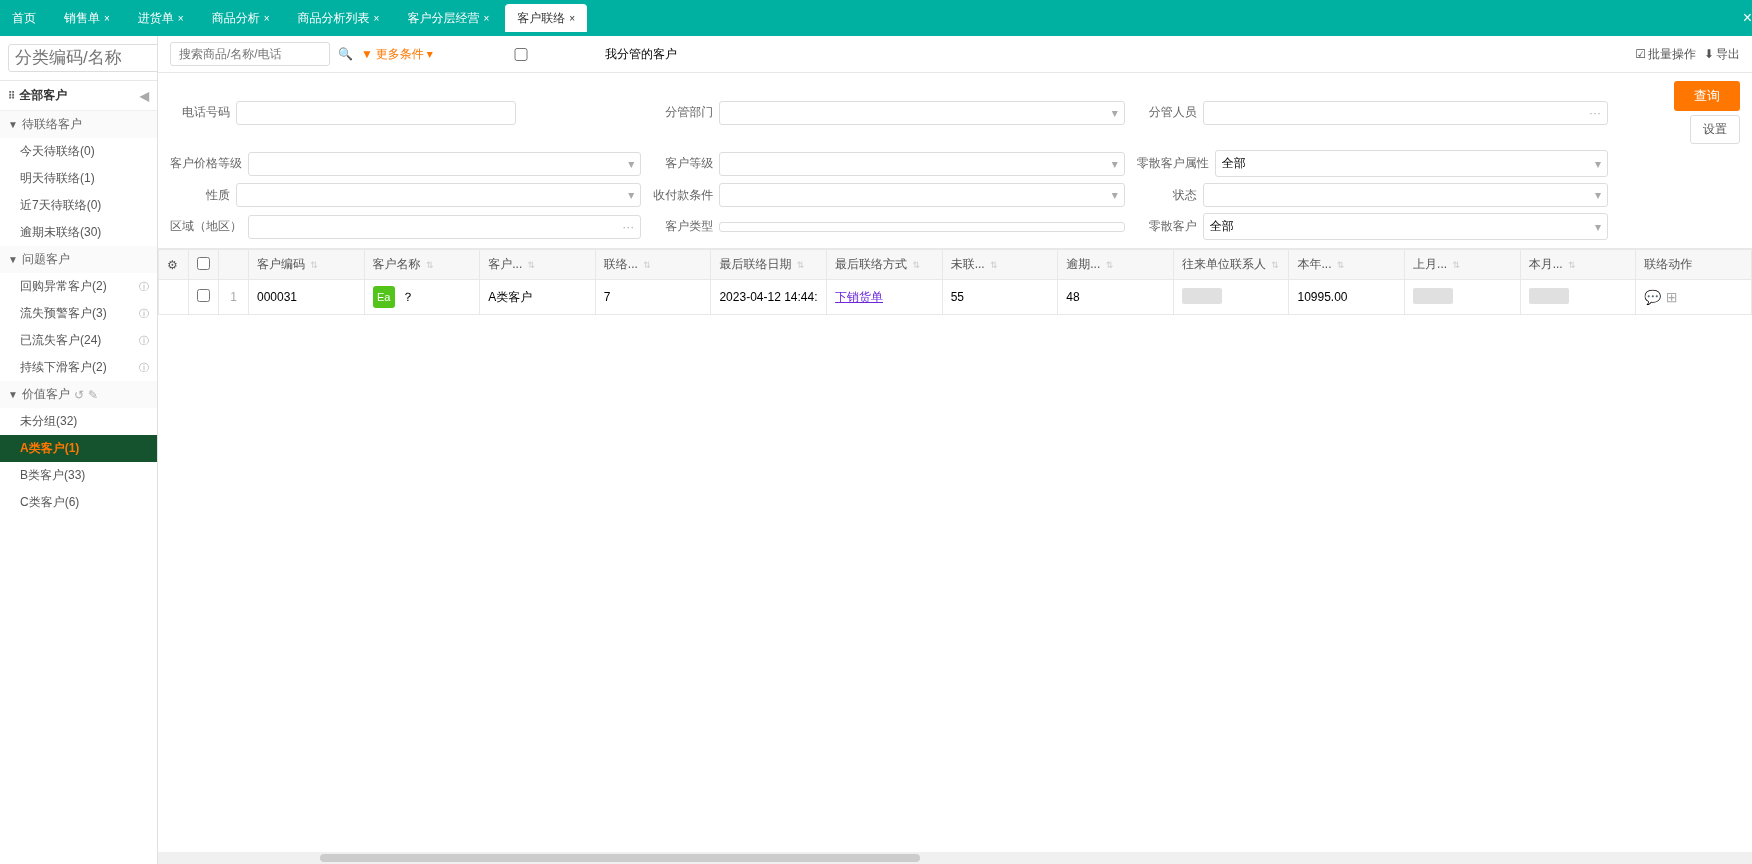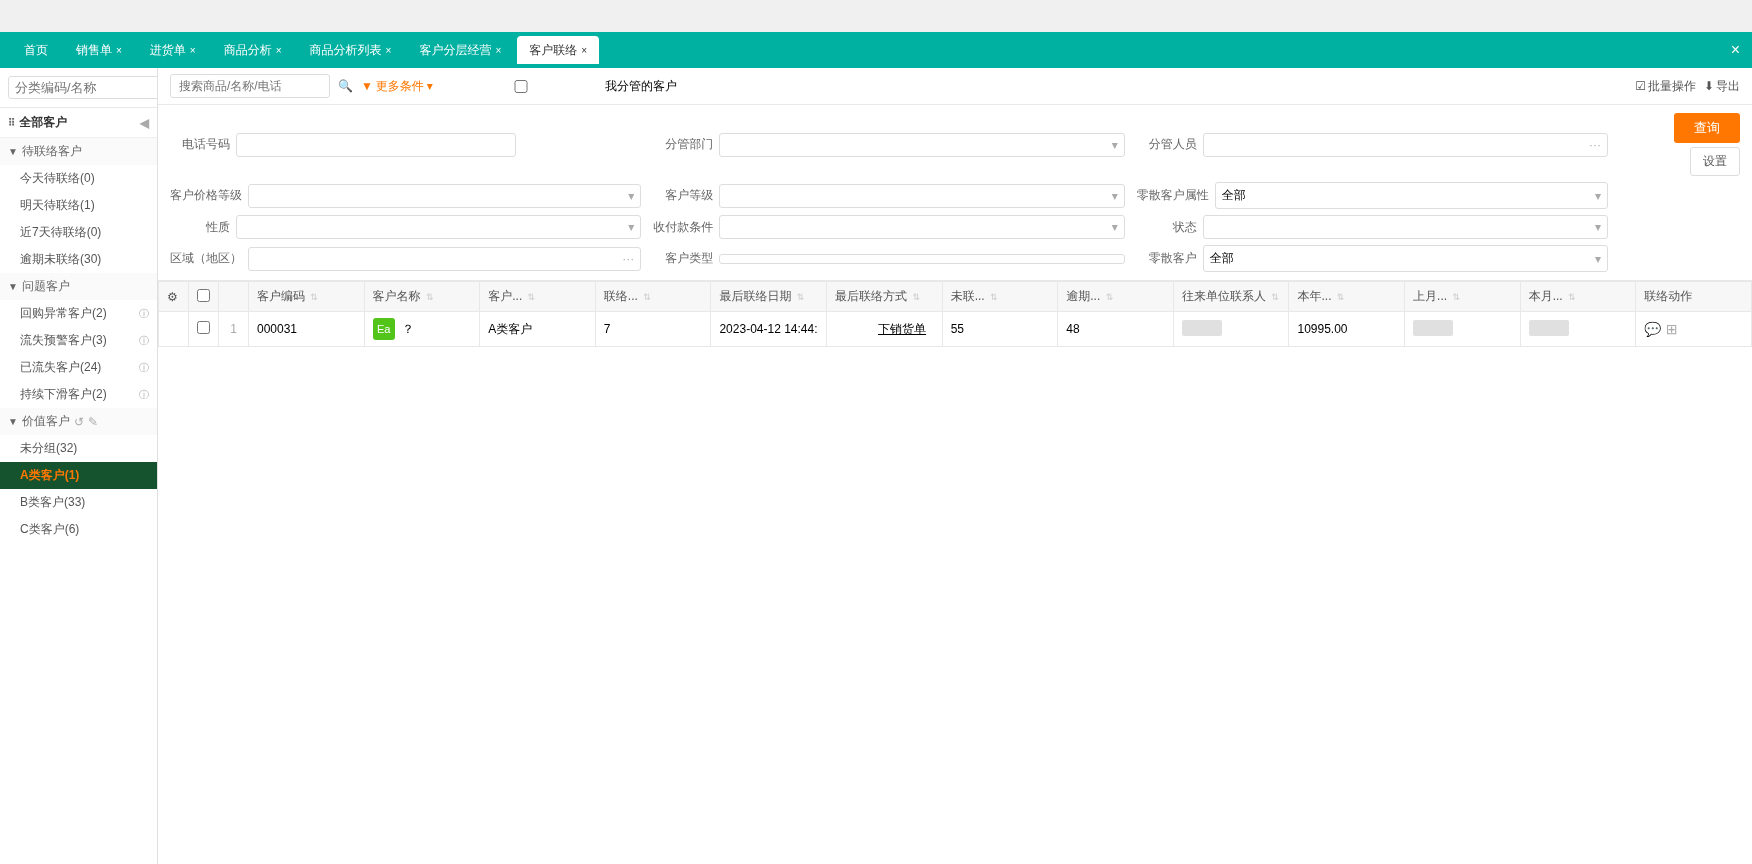--- a/index.html
+++ b/index.html
@@ -2,21 +2,21 @@
 <html><head>
   <meta charset="utf-8">
   <style>
     * { box-sizing: border-box; margin: 0; padding: 0; font-family: 'Microsoft YaHei', Arial, sans-serif; font-size: 12px; }
     body { background: #f0f0f0; overflow: hidden; width: 1752px; height: 864px; }
 
     
     .top-nav {
       display: flex; align-items: center;
       background: #00b0a0; height: 36px;
-      padding: 0 12px; gap: 4px; margin-top: 32px;
+      padding: 0 0; gap: 4px;
     }
     .nav-tab {
       display: flex; align-items: center; gap: 4px;
       padding: 0 12px; height: 28px; cursor: pointer;
       color: #fff; border-radius: 4px 4px 0 0;
       white-space: nowrap;
     }
     .nav-tab.active { background: #fff; color: #333; border-radius: 4px 4px 0 0; }
     .nav-tab .close-icon { font-size: 10px; color: inherit; cursor: pointer; }
     .nav-home { color: #fff; padding: 0 12px; height: 28px; display:flex; align-items:center; cursor:pointer; }
@@ -29,21 +29,21 @@
     .sidebar {
       width: 158px; background: #fff; border-right: 1px solid #e0e0e0;
       display: flex; flex-direction: column; overflow-y: auto;
     }
     .sidebar-search {
       display: flex; align-items: center; padding: 8px;
       border-bottom: 1px solid #e8e8e8; gap: 4px;
     }
     .sidebar-search input {
       flex: 1; border: 1px solid #ddd; border-radius: 3px;
-      padding: 3px 6px; font-size: 13px; outline: none;
+      padding: 3px 6px; font-size: 17px; outline: none;
     }
 
     .sidebar-section-header {
       display: flex; align-items: center; padding: 6px 8px;
       font-weight: bold; color: #333; cursor: pointer;
       border-bottom: 1px solid #f0f0f0;
     }
     .sidebar-section-header .grid-icon { margin-right: 4px; color: #666; font-size: 10px; }
     .sidebar-section-header .collapse-icon { margin-left: auto; color: #aaa; cursor: pointer; }
 
@@ -137,21 +137,21 @@
       white-space: nowrap; overflow: hidden; text-overflow: ellipsis;
       position: relative;
     }
     thead th .col-sort { color: #ccc; font-size: 9px; margin-left: 2px; cursor: pointer; }
     tbody td {
       border: 1px solid #e8e8e8; padding: 6px 8px;
       white-space: nowrap; overflow: hidden; text-overflow: ellipsis;
     }
     .row-num { color: #aaa; text-align: center; width: 30px; }
     .checkbox-cell { width: 30px; text-align: center; }
-    .link-cell { color: #000000; cursor: pointer; text-decoration: underline; margin-left: 43px; }
+    .link-cell { color: #6d28d9; cursor: pointer; text-decoration: underline; }
     .action-icons { display: flex; gap: 4px; align-items: center; }
     .action-icon { color: #aaa; cursor: pointer; font-size: 14px; }
 
     
     .bottom-bar {
       display: flex; align-items: center; justify-content: space-between;
       padding: 6px 12px; background: #fff; border-top: 1px solid #e8e8e8;
       height: 36px;
     }
     .page-size { display: flex; align-items: center; gap: 6px; color: #555; }

